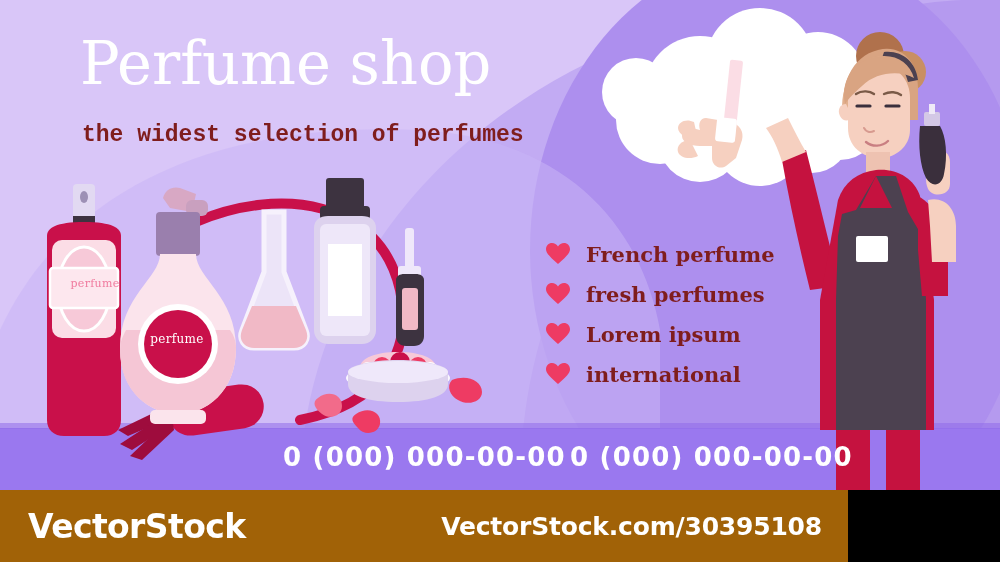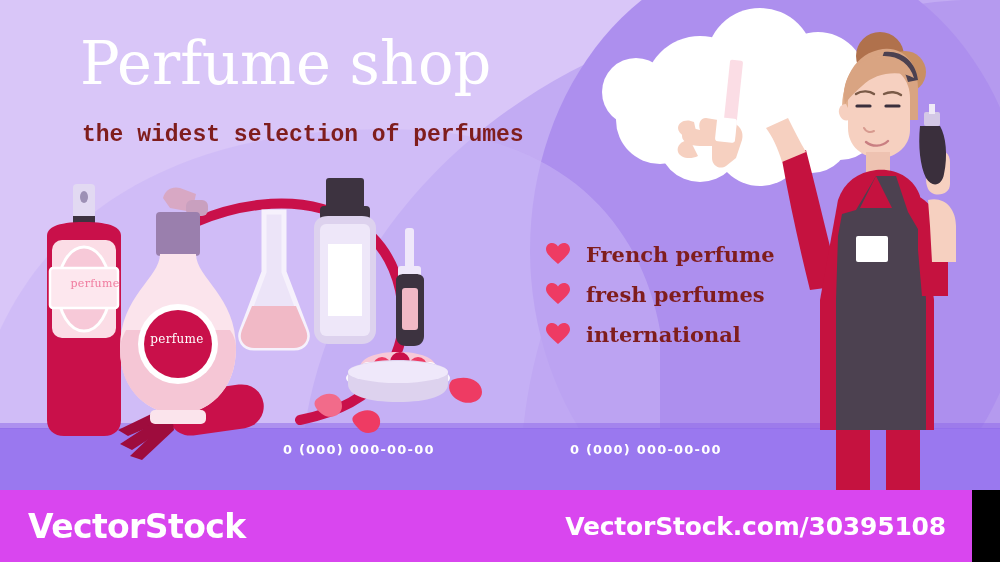--- a/index.html
+++ b/index.html
@@ -29,27 +29,27 @@
   .heart{width:24px;height:22px;flex:0 0 24px;margin-right:16px;position:relative;}
   .heart svg{display:block;}
   .feat-label{
     font-family:"DejaVu Serif","Liberation Serif",serif;
     font-weight:700;font-size:21px;color:#7f1d1d;white-space:nowrap;
   }
 
   .phone{
     position:absolute;top:442px;
     font-family:"DejaVu Sans","Liberation Sans",sans-serif;
-    font-weight:700;font-size:13px;letter-spacing:1.2px;color:#ffffff;white-space:nowrap;
+    font-weight:700;font-size:26px;letter-spacing:1.2px;color:#ffffff;white-space:nowrap;
   }
   #phone1{left:283px;}
   #phone2{left:570px;}
 
   
-  #footer{position:absolute;left:0;top:490px;width:972px;height:72px;background:#d946ef;}
+  #footer{position:absolute;left:0;top:490px;width:828px;height:72px;background:#a16207;padding-left:20px;}
   #brand{
     position:absolute;left:28px;top:50%;transform:translateY(-50%);
     font-family:"DejaVu Sans","Liberation Sans",sans-serif;
     font-weight:700;font-size:33px;color:#ffffff;letter-spacing:-0.6px;white-space:nowrap;
   }
   #watermark{
     position:absolute;right:26px;top:50%;transform:translateY(-50%);
     font-family:"DejaVu Sans","Liberation Sans",sans-serif;
     font-weight:700;font-size:25px;color:#ffffff;letter-spacing:-0.2px;white-space:nowrap;
   }
@@ -257,20 +257,28 @@
             </svg>
         </span>
         <span class="feat-label">fresh perfumes</span>
       </div>
       <div class="feat">
         <span class="heart">
           <svg width="24" height="22" viewBox="0 0 24 22">
               <path d="M12 21 C4 14 0 10 0 6.2 C0 2.6 2.6 0 6 0 C8.4 0 10.7 1.4 12 3.6 C13.3 1.4 15.6 0 18 0 C21.4 0 24 2.6 24 6.2 C24 10 20 14 12 21 Z" fill="#ee3b63"></path>
             </svg>
         </span>
+        <span class="feat-label">Lorem ipsum</span>
+      </div>
+      <div class="feat">
+        <span class="heart">
+          <svg width="24" height="22" viewBox="0 0 24 22">
+              <path d="M12 21 C4 14 0 10 0 6.2 C0 2.6 2.6 0 6 0 C8.4 0 10.7 1.4 12 3.6 C13.3 1.4 15.6 0 18 0 C21.4 0 24 2.6 24 6.2 C24 10 20 14 12 21 Z" fill="#ee3b63"></path>
+            </svg>
+        </span>
         <span class="feat-label">international</span>
       </div>
     </div>
 
     <div class="phone" id="phone1">0 (000) 000-00-00</div>
     <div class="phone" id="phone2">0 (000) 000-00-00</div>
   </div>
 
   <div id="footer">
     <div id="brand">VectorStock</div>

